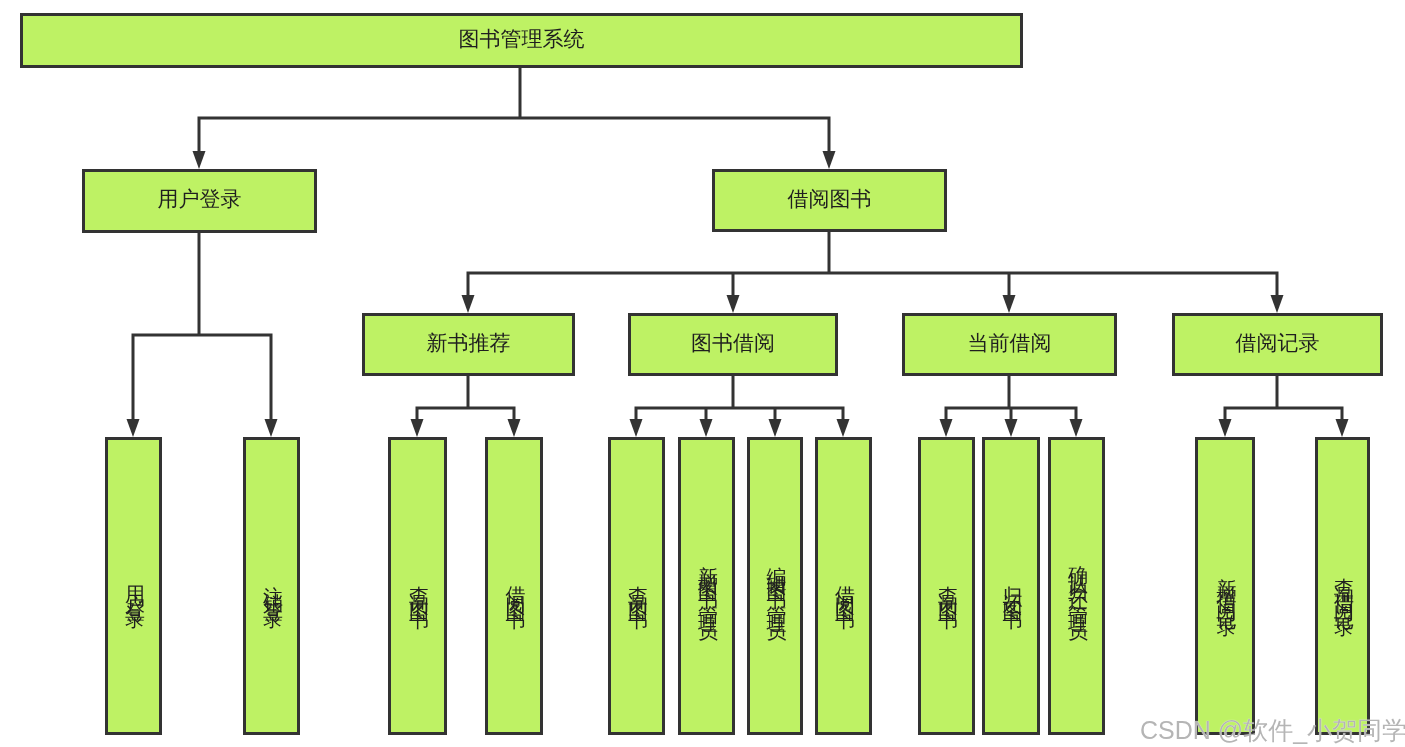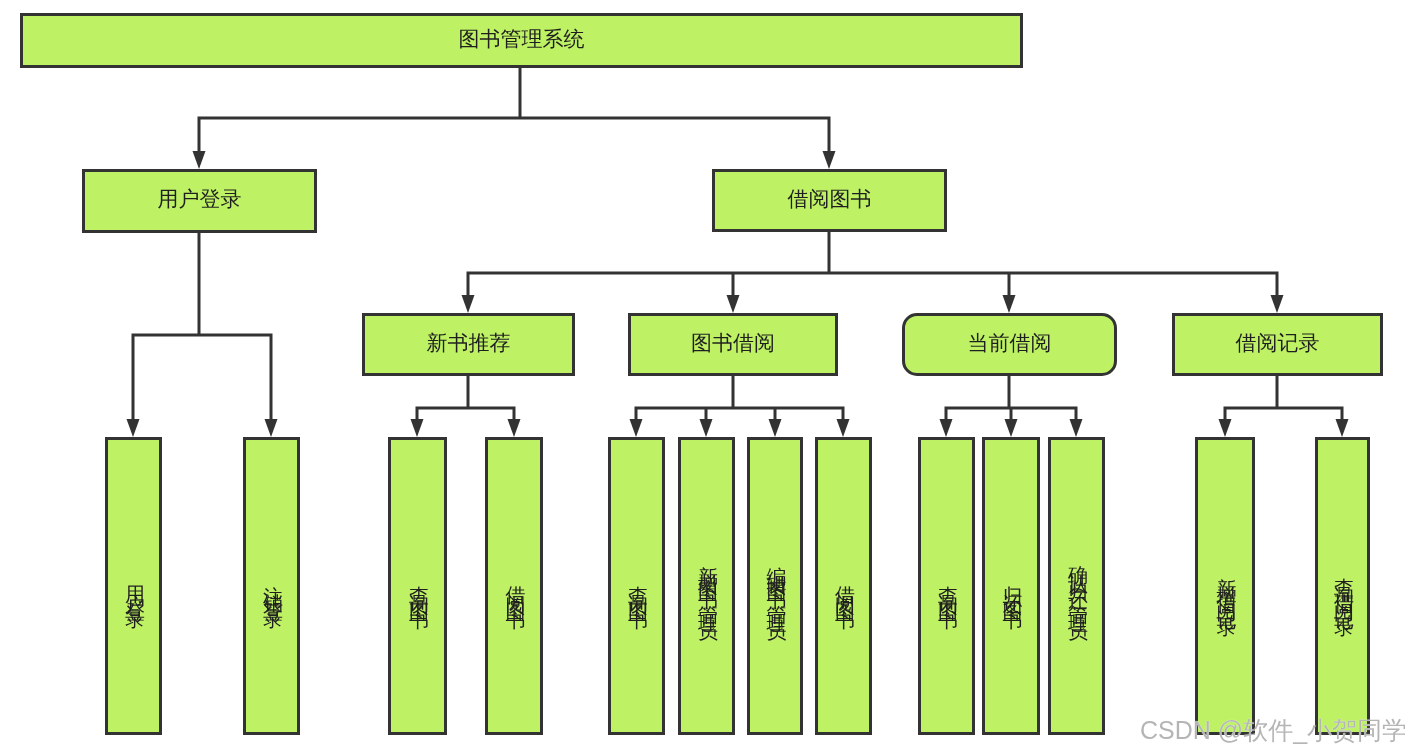--- a/index.html
+++ b/index.html
@@ -122,21 +122,21 @@
     </g>
   </svg>
 
   <div class="box" style="left:20px; top:13px; width:1003px; height:55px;">图书管理系统</div>
 
   <div class="box" style="left:82px; top:169px; width:235px; height:64px;">用户登录</div>
   <div class="box" style="left:712px; top:169px; width:235px; height:63px;">借阅图书</div>
 
   <div class="box" style="left:628px; top:313px; width:210px; height:63px;">图书借阅</div>
   <div class="box" style="left:362px; top:313px; width:213px; height:63px;">新书推荐</div>
-  <div class="box" style="left:902px; top:313px; width:215px; height:63px;border-radius:15px;">当前借阅</div>
+  <div class="box" style="left:902px; top:313px; width:215px; height:63px;">当前借阅</div>
   <div class="box" style="left:1172px; top:313px; width:211px; height:63px;">借阅记录</div>
 
   <div class="box vertical" style="left:105px; top:437px; width:57px; height:298px;">用户登录</div>
   <div class="box vertical" style="left:243px; top:437px; width:57px; height:298px;">注销登录</div>
 
   <div class="box vertical" style="left:388px; top:437px; width:59px; height:298px;">查询图书</div>
   <div class="box vertical" style="left:485px; top:437px; width:58px; height:298px;">借阅图书</div>
 
   <div class="box vertical" style="left:608px; top:437px; width:57px; height:298px;">查询图书</div>
   <div class="box vertical" style="left:678px; top:437px; width:57px; height:298px;">新增图书（管理员）</div>

